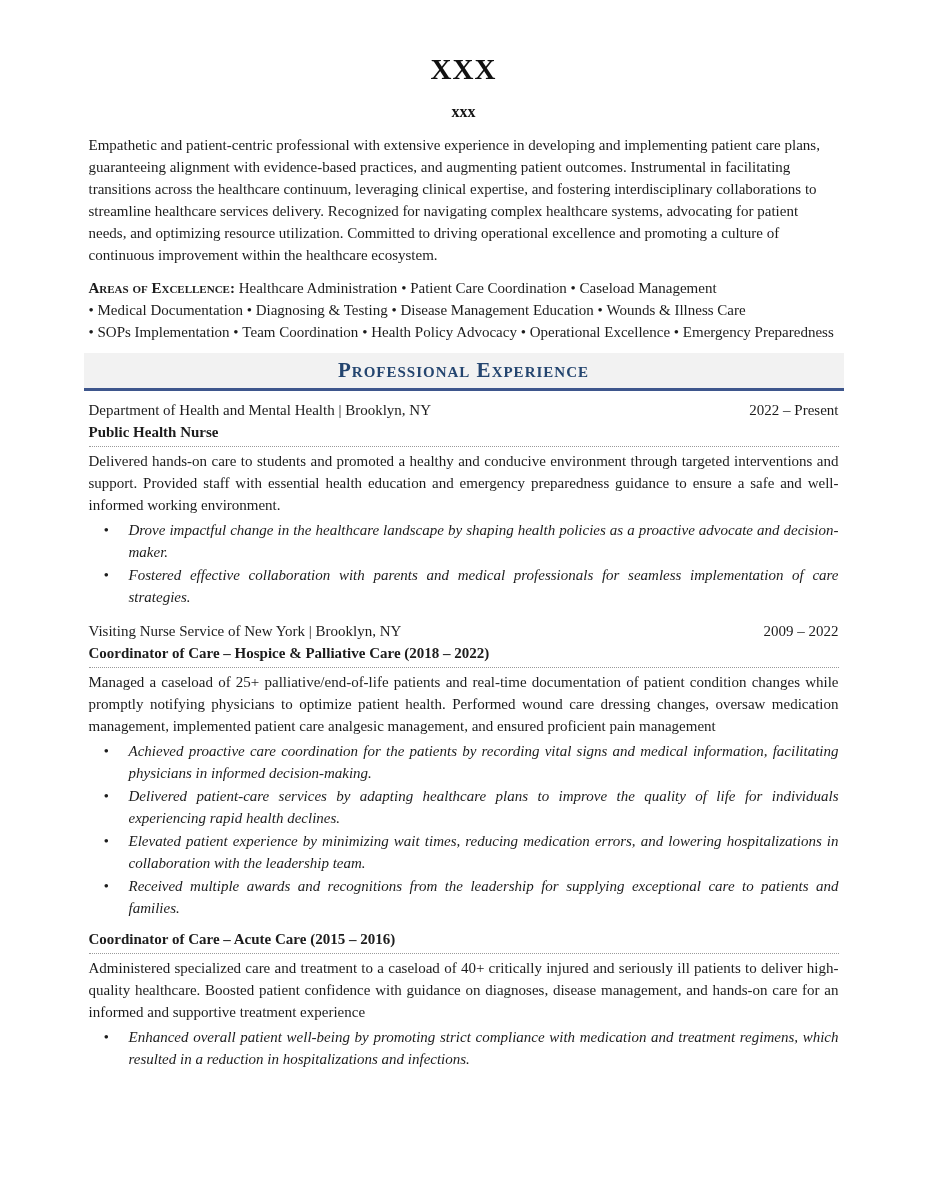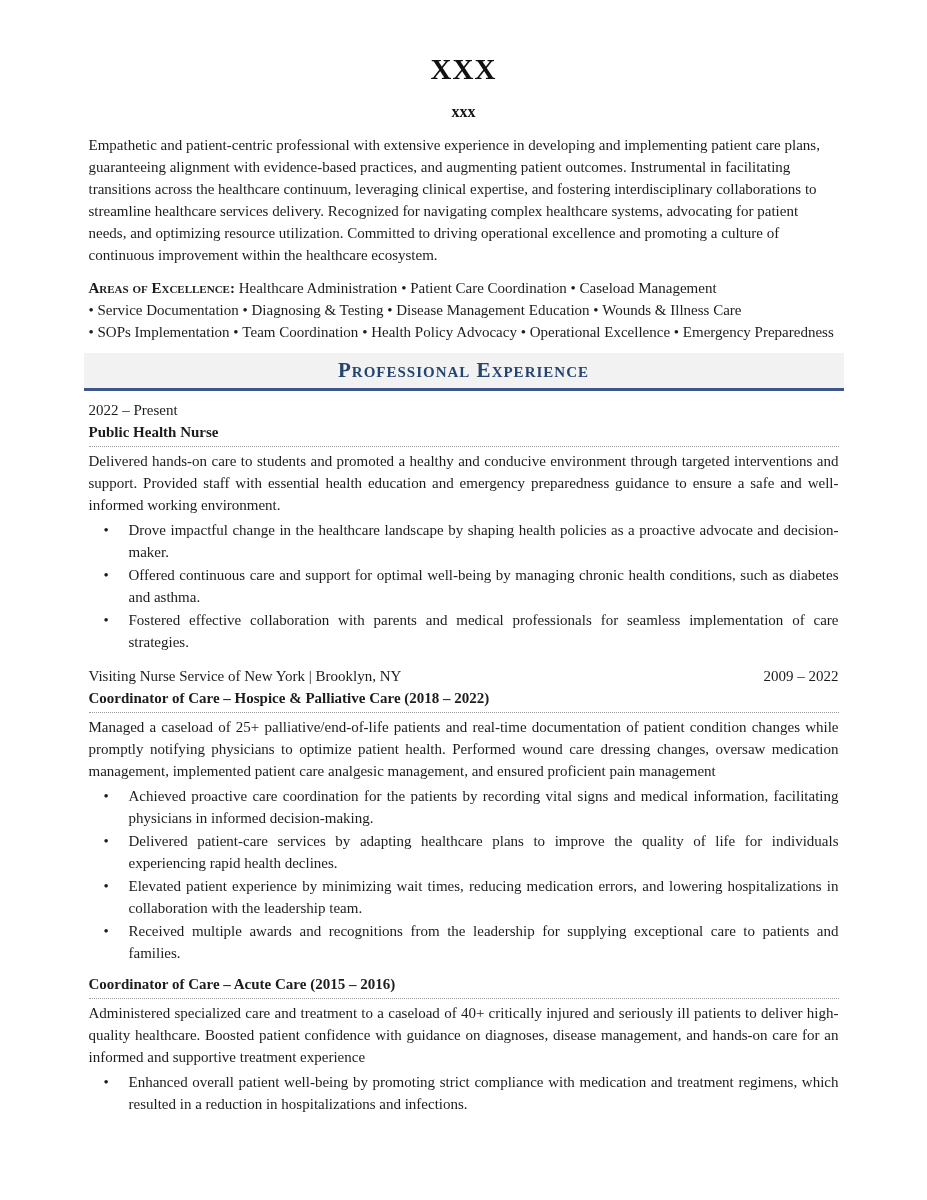--- a/index.html
+++ b/index.html
@@ -81,20 +81,21 @@
   ul.bullets {
     list-style: none;
     margin: 0 0 6px 0;
     padding: 0 0 0 13px;
   }
   ul.bullets li {
     position: relative;
     padding-left: 27px;
     margin-bottom: 1px;
     text-align: justify;
+    font-style: italic;
   }
   ul.bullets li::before {
     content: "•";
     position: absolute;
     left: 2px;
     top: 0;
   }
 </style>
 </head>
 <body>
@@ -106,45 +107,45 @@
   <div class="contact-line">xxx</div>
 
 
   <p class="summary">Empathetic and patient-centric professional with extensive experience in developing and implementing patient care plans, guaranteeing alignment with evidence-based practices, and augmenting patient outcomes. Instrumental in facilitating transitions across the healthcare continuum, leveraging clinical expertise, and fostering interdisciplinary collaborations to streamline healthcare services delivery. Recognized for navigating complex healthcare systems, advocating for patient needs, and optimizing resource utilization. Committed to driving operational excellence and promoting a culture of continuous improvement within the healthcare ecosystem.</p>
 
   <p class="areas">
     <span class="aoe-label">Areas of Excellence:</span>
     <span class="aoe-item">Healthcare Administration</span>
     <span class="aoe-item">Patient Care Coordination</span>
     <span class="aoe-item">Caseload Management</span>
-    <span class="aoe-item">Service Documentation</span>
+    <span class="aoe-item">Medical Documentation</span>
     <span class="aoe-item">Diagnosing &amp; Testing</span>
     <span class="aoe-item">Disease Management Education</span>
     <span class="aoe-item">Wounds &amp; Illness Care</span>
     <span class="aoe-item">SOPs Implementation</span>
     <span class="aoe-item">Team Coordination</span>
     <span class="aoe-item">Health Policy Advocacy</span>
     <span class="aoe-item">Operational Excellence</span>
     <span class="aoe-item">Emergency Preparedness</span>
   </p>
 
   <div class="section-band">
     <span class="band-text">Professional Experience</span>
   </div>
 
   <div class="job">
     <div class="job-head">
+      <span class="employer">Department of Health and Mental Health | Brooklyn, NY</span>
       <span class="dates">2022 – Present</span>
     </div>
     <div class="role">
       <div class="role-title">Public Health Nurse</div>
       <p class="role-desc">Delivered hands-on care to students and promoted a healthy and conducive environment through targeted interventions and support. Provided staff with essential health education and emergency preparedness guidance to ensure a safe and well-informed working environment.</p>
       <ul class="bullets">
         <li>Drove impactful change in the healthcare landscape by shaping health policies as a proactive advocate and decision-maker.</li>
-        <li>Offered continuous care and support for optimal well-being by managing chronic health conditions, such as diabetes and asthma.</li>
         <li>Fostered effective collaboration with parents and medical professionals for seamless implementation of care strategies.</li>
       </ul>
     </div>
   </div>
 
   <div class="job">
     <div class="job-head">
       <span class="employer">Visiting Nurse Service of New York | Brooklyn, NY</span>
       <span class="dates">2009 – 2022</span>
     </div>

